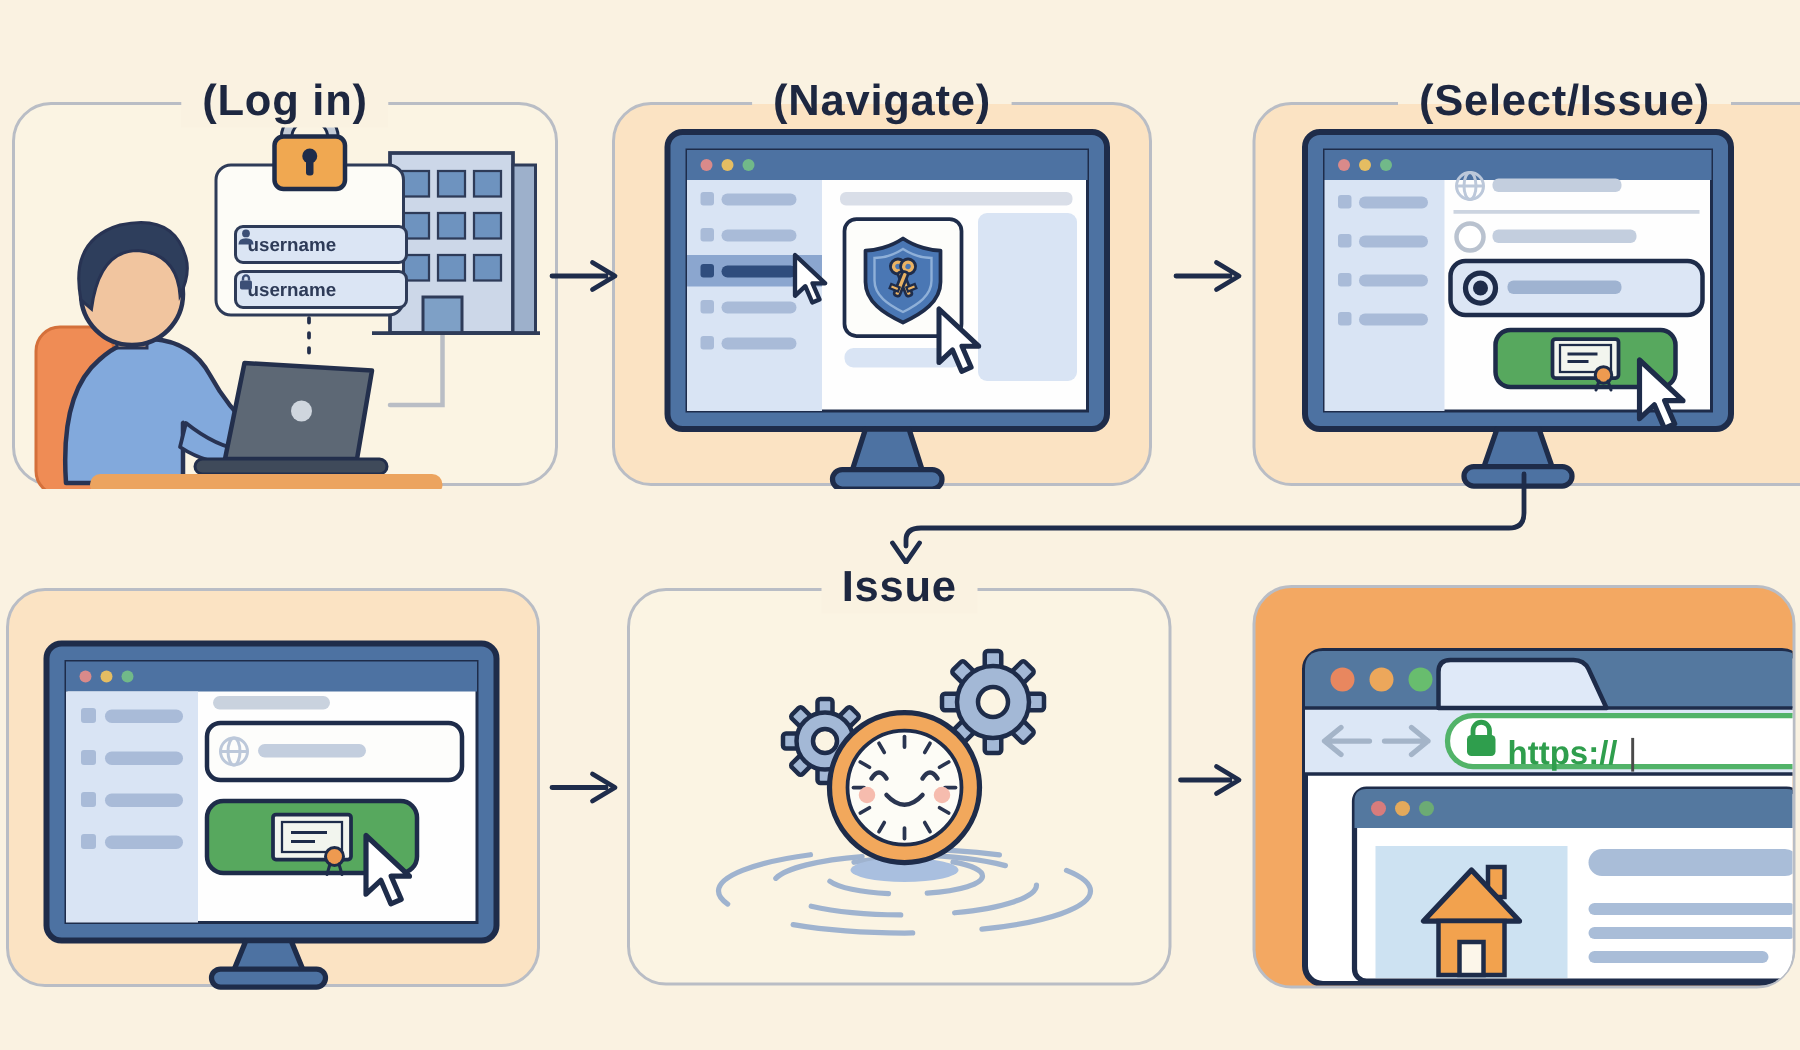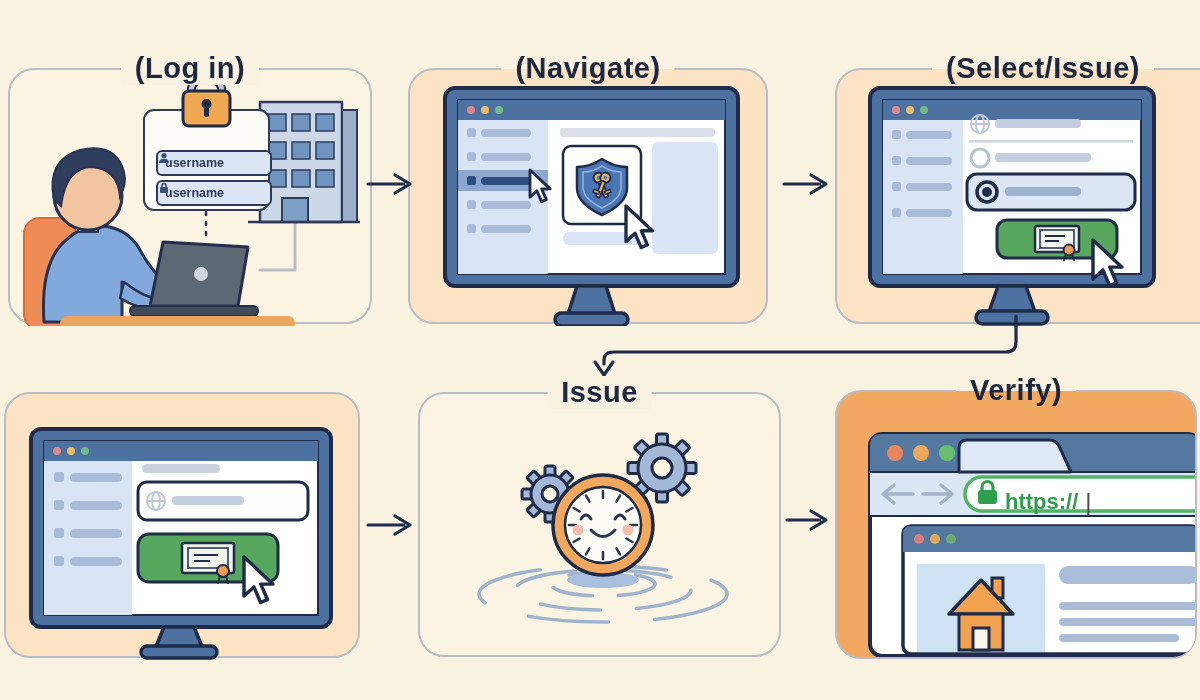--- a/index.html
+++ b/index.html
@@ -340,21 +340,20 @@
         <path d="M195,125 Q200,117 205,125" fill="none" stroke="#2a3550" stroke-width="3" stroke-linecap="round"></path>
         <circle cx="158" cy="136" r="5.5" fill="#f6bcae"></circle>
           <circle cx="208" cy="136" r="5.5" fill="#f6bcae"></circle>
         <path d="M171,136 Q183,149 195,136" fill="none" stroke="#2a3550" stroke-width="3" stroke-linecap="round"></path>
       </g>
     </g>
   </svg>
 </div>
 
 <div class="panel orange" id="p-verify" style="left:835px;top:390px;width:362px;height:269px;">
-  <span class="ptitle on-orange">Verify)</span>
   <div class="clip">
     <svg width="380" height="269" viewBox="0 0 380 269">
       <g>
         <rect x="33" y="42" width="330" height="222" rx="12" fill="#ffffff" stroke="#1e2c4a" stroke-width="4"></rect>
         <path d="M45,42 H351 Q363,42 363,54 V80 H33 V54 Q33,42 45,42 Z" fill="#54789f"></path>
         <rect x="33" y="80" width="330" height="44" fill="#dce7f6"></rect>
         <line x1="33" y1="80" x2="363" y2="80" stroke="#1e2c4a" stroke-width="2.2"></line>
         <line x1="33" y1="124" x2="363" y2="124" stroke="#1e2c4a" stroke-width="2.2"></line>
         <circle cx="58" cy="61" r="8" fill="#e8875f"></circle>
         <circle cx="84" cy="61" r="8" fill="#eca75b"></circle>

